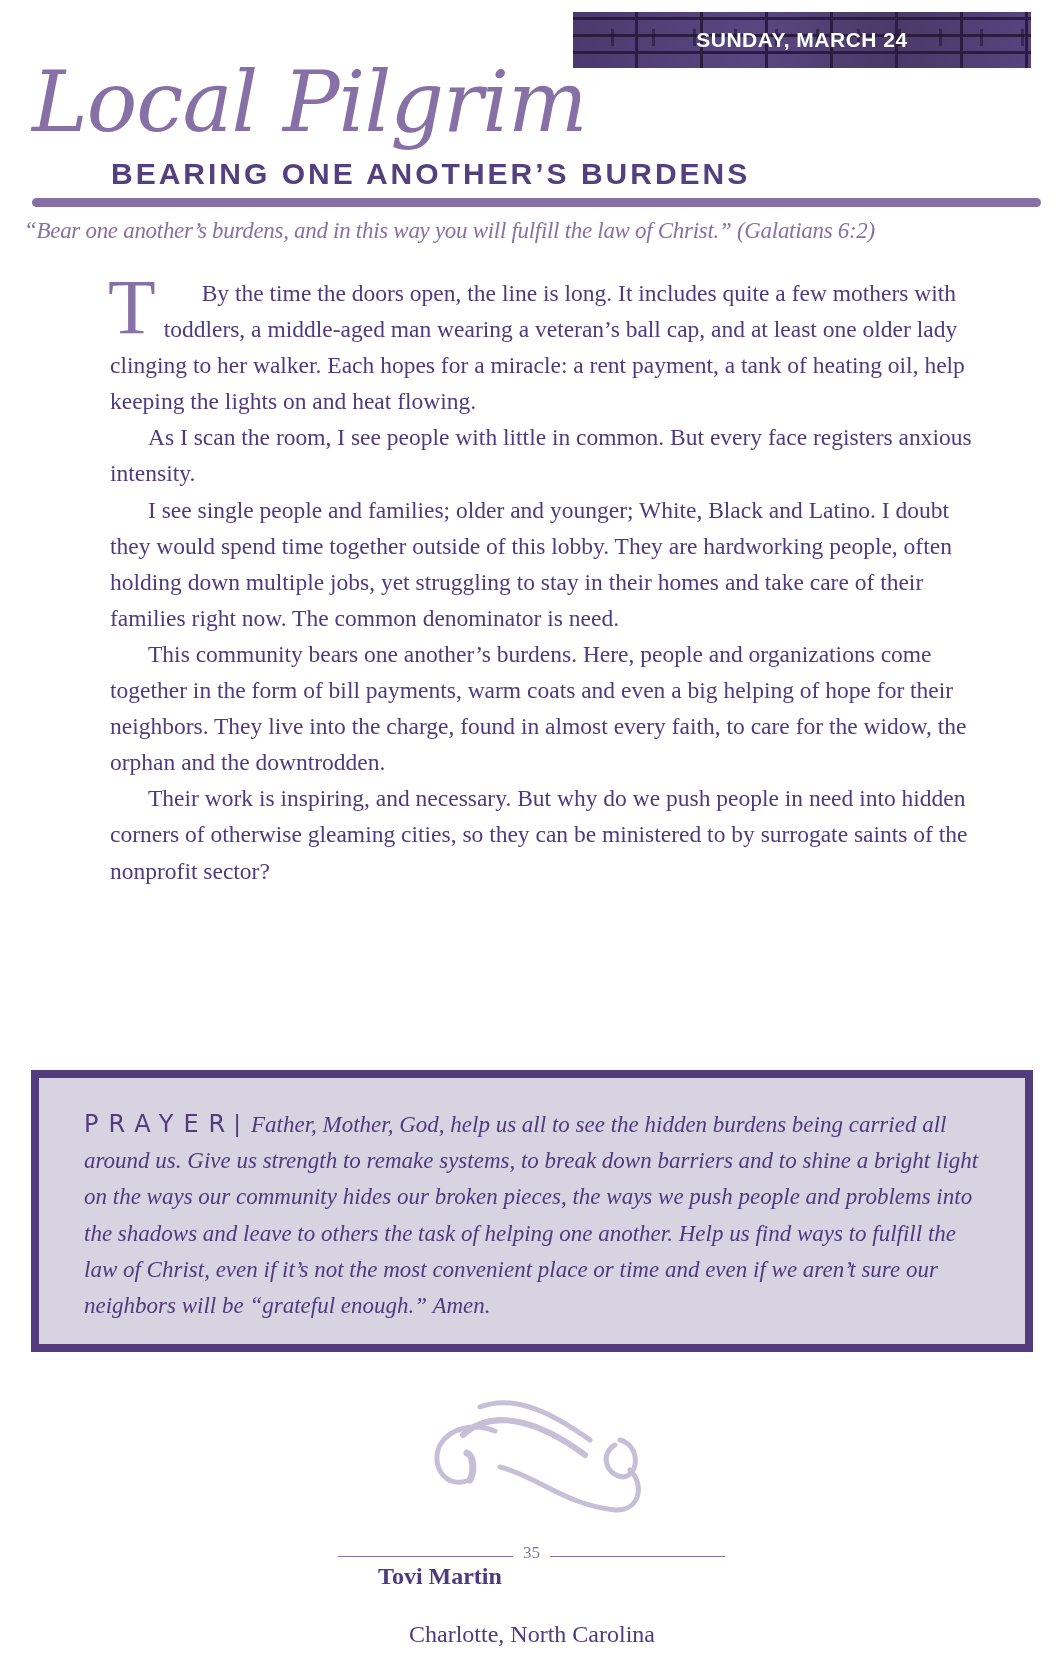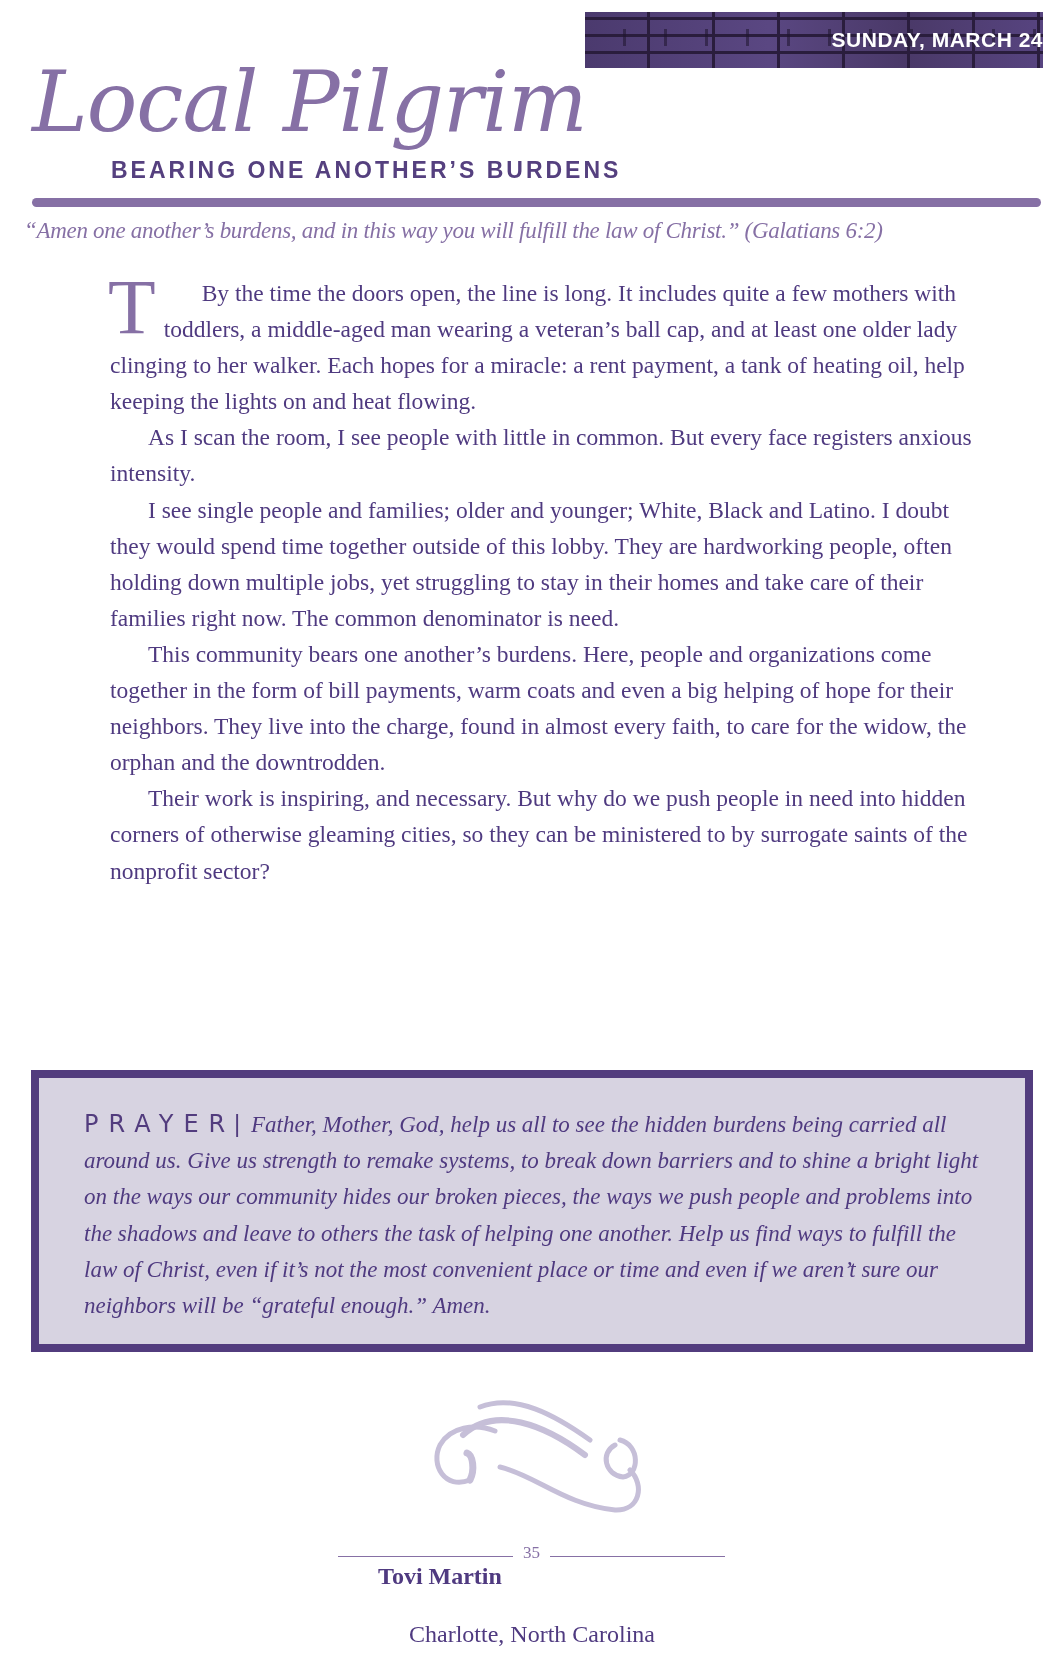--- a/index.html
+++ b/index.html
@@ -4,31 +4,31 @@
 <style>
   html, body { margin:0; padding:0; background:#ffffff; }
   body { width:1064px; height:1656px; position:relative; overflow:hidden;
          font-family:"Liberation Serif", "DejaVu Serif", serif; color:#4f3a80; }
 
   .date-banner { position:absolute; left:573px; top:12px; width:458px; height:56px;
     background:
       repeating-linear-gradient(0deg, rgba(0,0,0,0) 0 14px, #2a1d3d 14px 17px),
       repeating-linear-gradient(90deg, rgba(0,0,0,0) 0 62px, #2a1d3d 62px 65px),
       linear-gradient(90deg,#4b3a6e,#5a4782 40%,#4a3968 70%,#574480);
-    display:flex; align-items:center; justify-content:flex-end;margin-left:12px; }
+    display:flex; align-items:center; justify-content:center; }
   .date-banner::before { content:""; position:absolute; inset:0;
     background: repeating-linear-gradient(90deg, rgba(0,0,0,0) 0 38px, rgba(30,20,45,.55) 38px 41px);
     background-position: 0 17px; background-size:100% 17px; background-repeat:repeat-x; }
   .date-text { position:relative; color:#ffffff; font-family:"Liberation Sans", sans-serif;
     font-weight:bold; font-size:21px; letter-spacing:0.5px; }
 
   .logo-script { position:absolute; left:32px; top:48px; font-family:"DejaVu Serif", serif;
     font-style:italic; font-size:84px; color:#8670a5; letter-spacing:-1px; line-height:1;margin-top:12px; }
   .subtitle { position:absolute; left:111px; top:157px; font-family:"Liberation Sans", sans-serif;
-    font-weight:bold; font-size:23px; letter-spacing:3px; color:#55407f; }
+    font-weight:bold; font-size:30px; letter-spacing:3px; color:#55407f; }
   .header-rule { position:absolute; left:32px; top:198px; width:1009px; height:9px;
     background:#8670a5; border-radius:5px; }
 
   .epigraph { position:absolute; left:24px; top:218px; font-style:italic; font-size:23px;
     color:#8670a5; letter-spacing:-0.3px; }
 
   .article { position:absolute; left:110px; top:275px; width:880px; font-size:23.5px;
     line-height:36.1px; color:#4f3a80; }
   .article p { margin:0; text-indent:38px; }
   .article p.first { text-indent:0; }
@@ -58,21 +58,21 @@
 <body>
 
 <div class="date-banner">
   <span class="date-text">SUNDAY, MARCH 24</span>
 </div>
 
 <div class="logo-script">Local Pilgrim</div>
 <div class="subtitle">BEARING ONE ANOTHER’S BURDENS</div>
 <div class="header-rule"></div>
 
-<div class="epigraph">“Amen one another’s burdens, and in this way you will fulfill the law of Christ.” (Galatians 6:2)</div>
+<div class="epigraph">“Bear one another’s burdens, and in this way you will fulfill the law of Christ.” (Galatians 6:2)</div>
 
 <div class="article">
   <p class="first">
     <span class="dropcap">T</span>
   </p>
   <p>By the time the doors open, the line is long. It includes quite a few mothers with toddlers, a middle-aged man wearing a veteran’s ball cap, and at least one older lady clinging to her walker. Each hopes for a miracle: a rent payment, a tank of heating oil, help keeping the lights on and heat flowing.</p>
   <p>As I scan the room, I see people with little in common. But every face registers anxious intensity.</p>
   <p>I see single people and families; older and younger; White, Black and Latino. I doubt they would spend time together outside of this lobby. They are hardworking people, often holding down multiple jobs, yet struggling to stay in their homes and take care of their families right now. The common denominator is need.</p>
   <p>This community bears one another’s burdens. Here, people and organizations come together in the form of bill payments, warm coats and even a big helping of hope for their neighbors. They live into the charge, found in almost every faith, to care for the widow, the orphan and the downtrodden.</p>
   <p>Their work is inspiring, and necessary. But why do we push people in need into hidden corners of otherwise gleaming cities, so they can be ministered to by surrogate saints of the nonprofit sector?</p>

